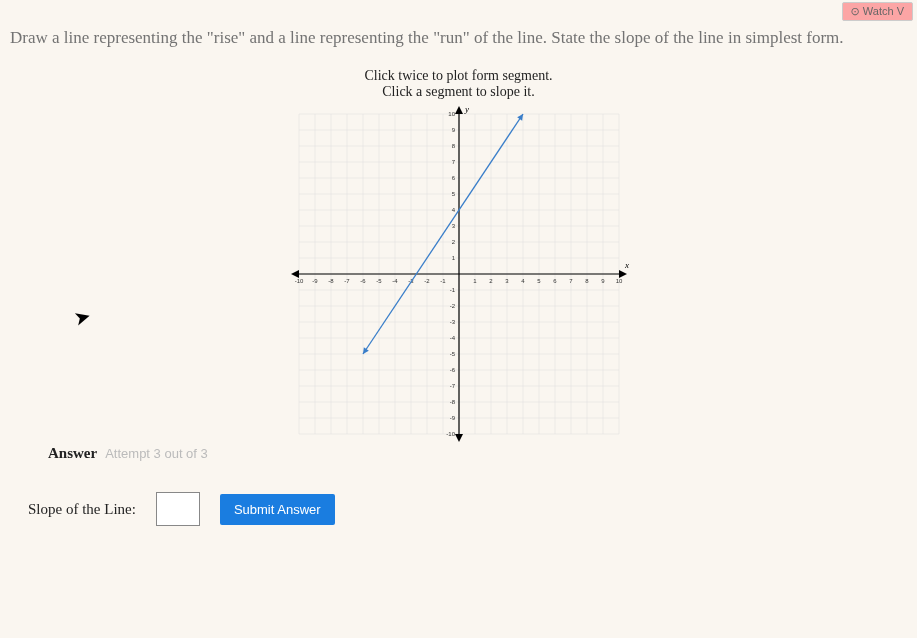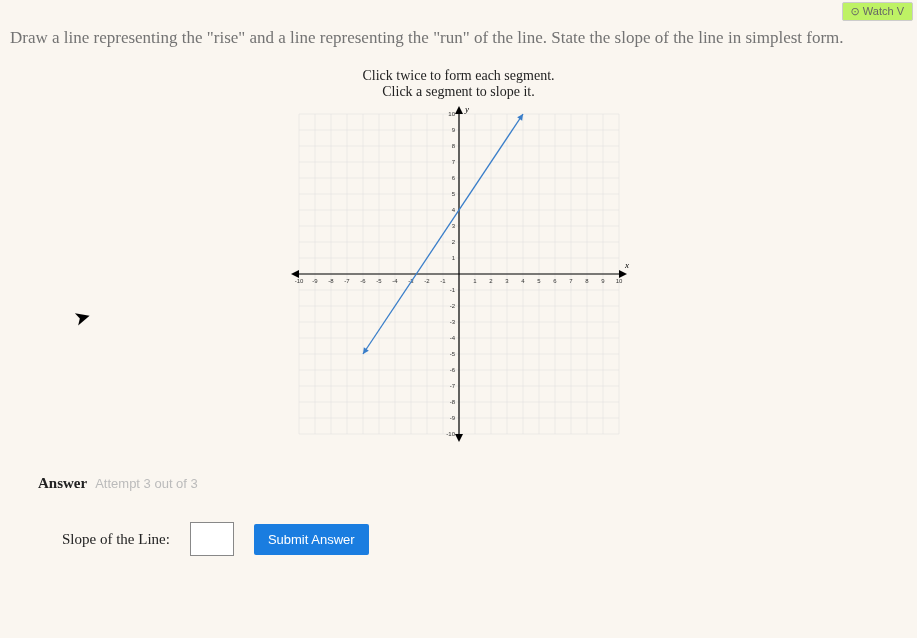--- a/index.html
+++ b/index.html
@@ -14,21 +14,21 @@
   }
   .watch-btn {
     position: absolute;
     top: 2px;
     right: 4px;
     border: 1px solid #ccc;
     border-radius: 2px;
     padding: 2px 8px;
     font-size: 11px;
     color: #666;
-    background: #bef264;
+    background: #fca5a5;
     font-family: Arial, sans-serif;
   }
   .question {
     padding: 28px 10px 10px 10px;
     font-size: 17px;
     color: #737373;
   }
   .instructions {
     text-align: center;
     font-size: 14px;
@@ -39,37 +39,36 @@
   }
   .chart-wrap {
     display: flex;
     justify-content: center;
     margin-top: 4px;
   }
   svg.chart {
     display: block;
   }
   .answer-row {
-    margin-top: 30px;
-    padding-left: 38px;
+    padding-left: 48px;
   }
   .answer-label {
     font-weight: bold;
     font-size: 15px;
     color: #222;
   }
   .attempt {
     color: #bbb;
     font-size: 13px;
     font-family: Arial, sans-serif;
     margin-left: 4px;
   }
   .slope-row {
     margin-top: 30px;
-    padding-left: 62px;
+    padding-left: 28px;
     display: flex;
     align-items: center;
     gap: 20px;
   }
   .slope-label {
     font-size: 15px;
     color: #222;
   }
   .slope-input {
     width: 38px;
@@ -103,21 +102,21 @@
 <body>
 
 <div class="watch-btn">
   <span>⊙</span>
   <span>Watch V</span>
 </div>
 
 <div class="question">Draw a line representing the "rise" and a line representing the "run" of the line. State the slope of the line in simplest form.</div>
 
 <div class="instructions">
-  <div>Click twice to form each segment.</div>
+  <div>Click twice to plot form segment.</div>
   <div>Click a segment to slope it.</div>
 </div>
 
 <div class="chart-wrap">
   <svg class="chart" id="chart-svg" width="340" height="340">
       <line x1="10" y1="330" x2="10" y2="10" stroke="#ddd" stroke-width="0.5"></line>
       <line x1="26" y1="330" x2="26" y2="10" stroke="#ddd" stroke-width="0.5"></line>
       <line x1="42" y1="330" x2="42" y2="10" stroke="#ddd" stroke-width="0.5"></line>
       <line x1="58" y1="330" x2="58" y2="10" stroke="#ddd" stroke-width="0.5"></line>
       <line x1="74" y1="330" x2="74" y2="10" stroke="#ddd" stroke-width="0.5"></line>

